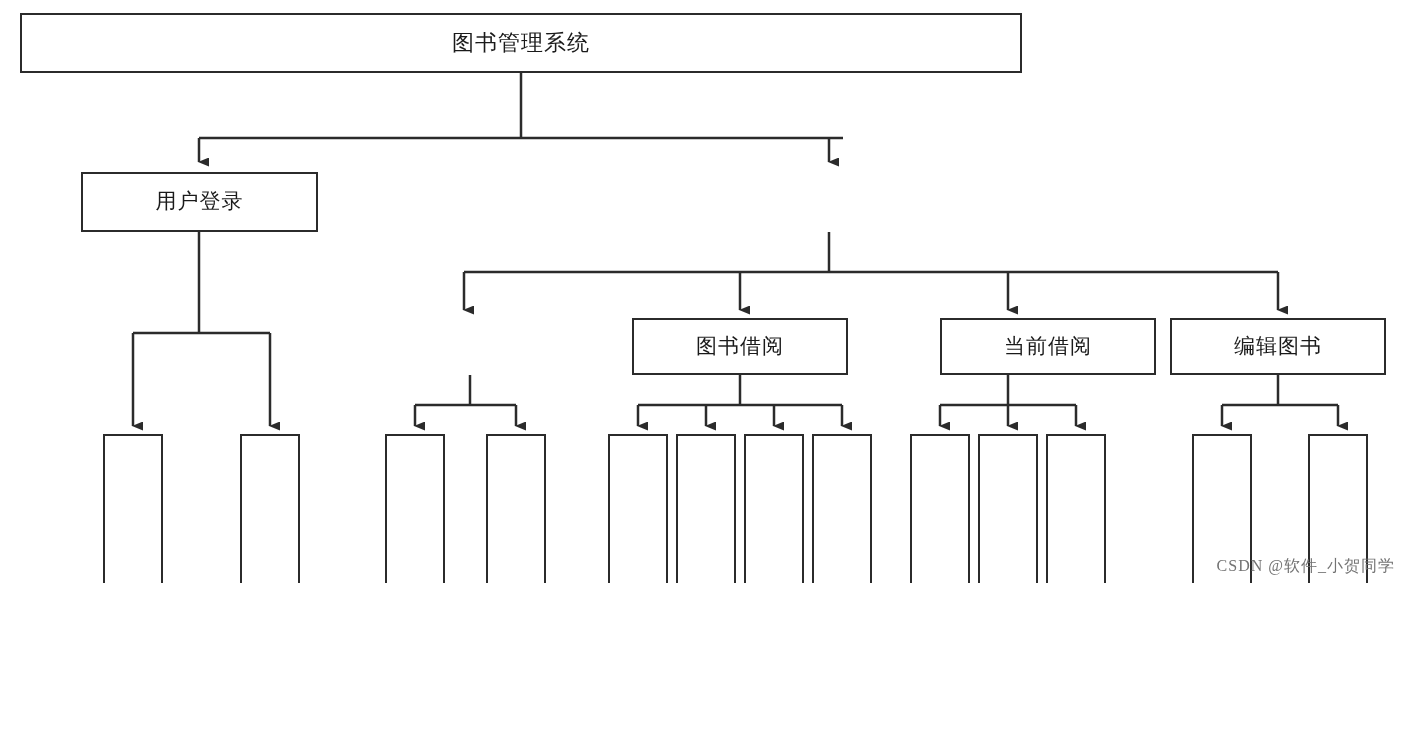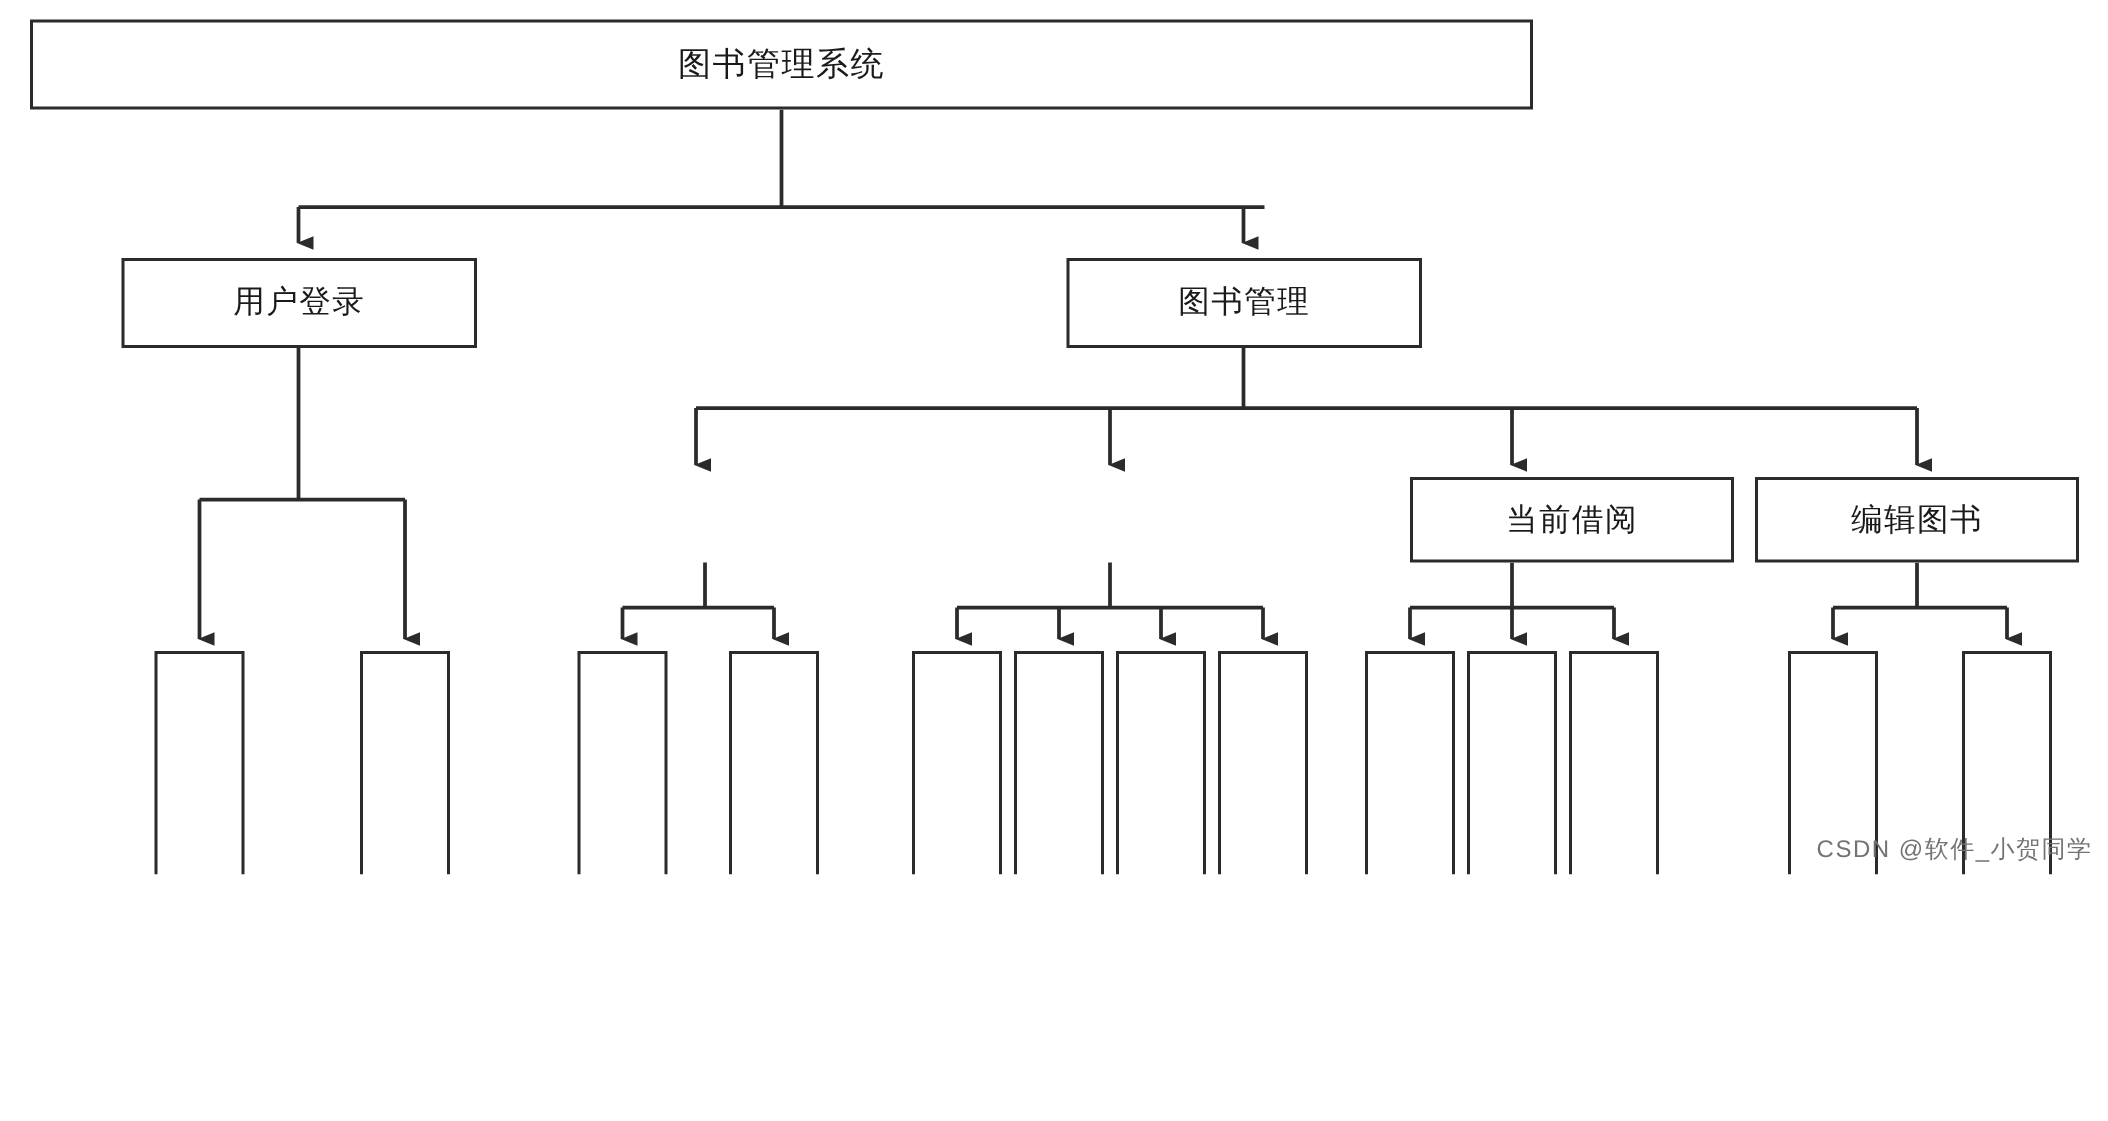--- a/index.html
+++ b/index.html
@@ -10,20 +10,21 @@
   }
   body {
     font-family: "Liberation Sans", "DejaVu Sans", sans-serif;
   }
   #diagram-root {
     position: relative;
     width: 1405px;
     height: 583px;
     background: #ffffff;
     overflow: hidden;
+    font-family: Liberation Serif, serif;
   }
   #connector-layer {
     position: absolute;
     left: 0;
     top: 0;
     width: 1405px;
     height: 747px;
     pointer-events: none;
   }
   .node {
@@ -128,24 +129,24 @@
     </g>
   </svg>
 
   <div class="node node-h node-root" style="left:20px; top:13px; width:1002px; height:60px;">
     <span>图书管理系统</span>
   </div>
 
   <div class="node node-h" style="left:81px; top:172px; width:237px; height:60px;">
     <span>用户登录</span>
   </div>
-  <div class="node node-h" style="left:711px; top:172px; width:237px; height:60px;">
-    <span>图书管理</span>
+
+  <div class="node node-h" style="left:632px; top:318px; width:216px; height:57px;">
+    <span>图书借阅</span>
   </div>
-
   <div class="node node-h" style="left:940px; top:318px; width:216px; height:57px;">
     <span>当前借阅</span>
   </div>
   <div class="node node-h" style="left:1170px; top:318px; width:216px; height:57px;">
     <span>编辑图书</span>
   </div>
 
   <div class="node node-v" style="left:103px; top:434px; width:60px; height:301px;">
     <span class="vlabel">用户登录</span>
   </div>

